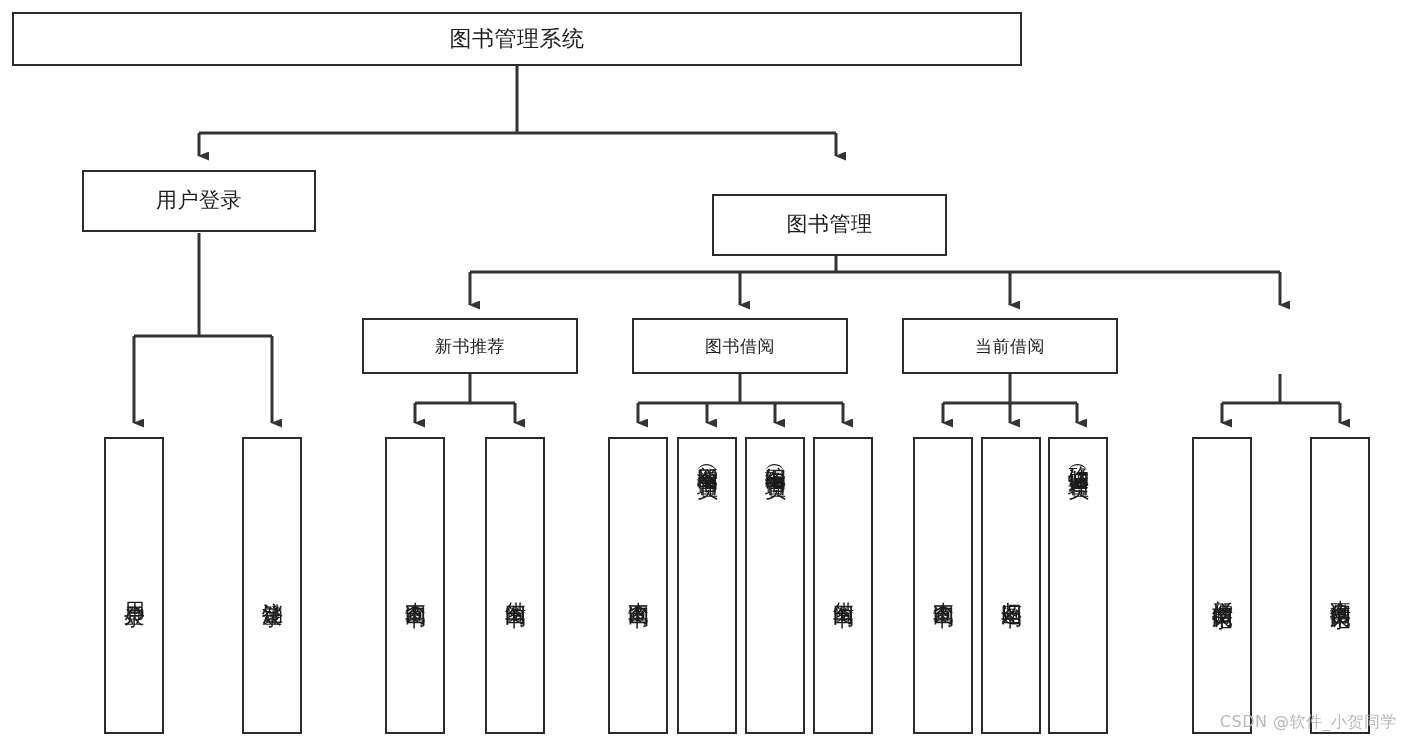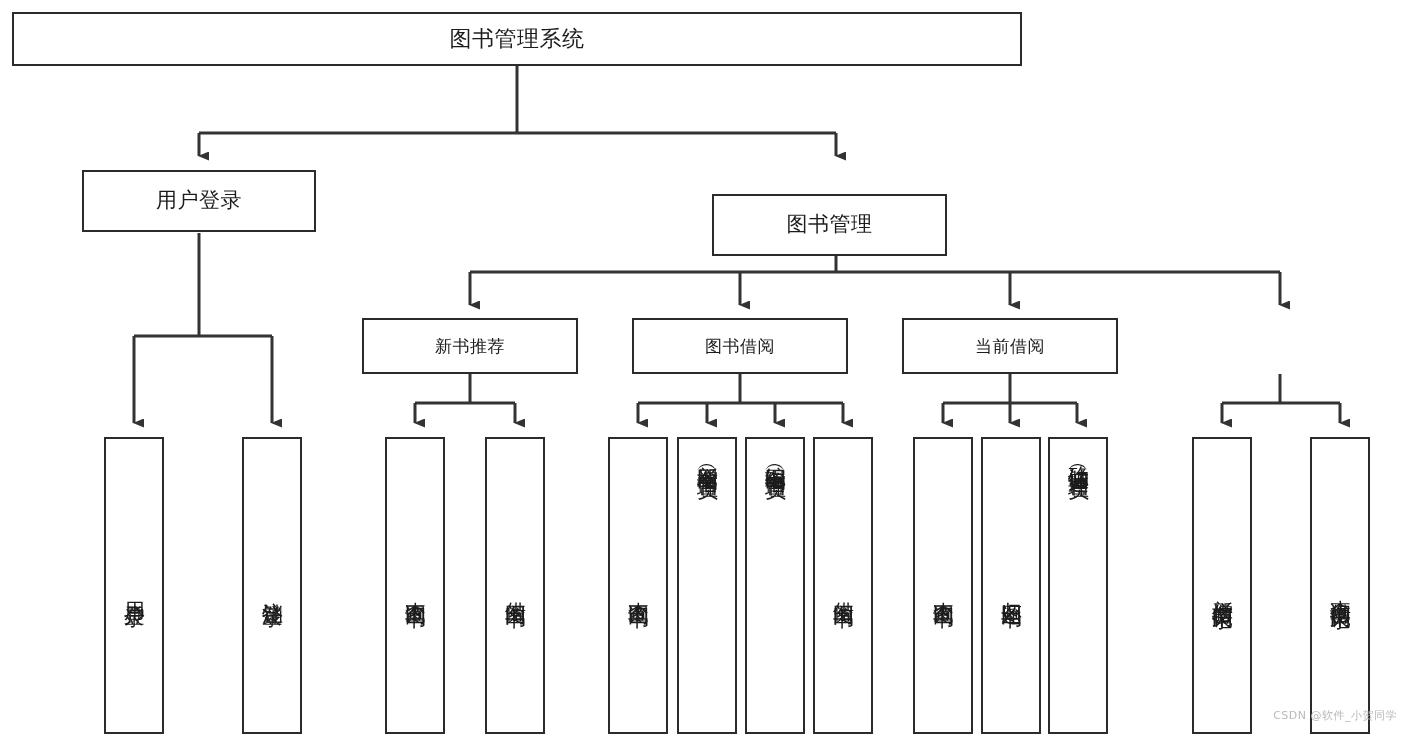--- a/index.html
+++ b/index.html
@@ -66,22 +66,22 @@
     align-items: center;
     justify-content: center;
   }
   .leaf-inner.align-top {
     align-items: flex-start;
     padding-top: 4px;
   }
   #watermark {
     position: absolute;
     right: 8px;
-    bottom: 24px;
-    font-size: 11px;
+    bottom: 14px;
+    font-size: 16px;
     color: #b9b9b9;
     white-space: nowrap;
     letter-spacing: 0.5px;
     pointer-events: none;
   }
 </style>
 </head>
 <body>
 
 <div id="diagram-root">

